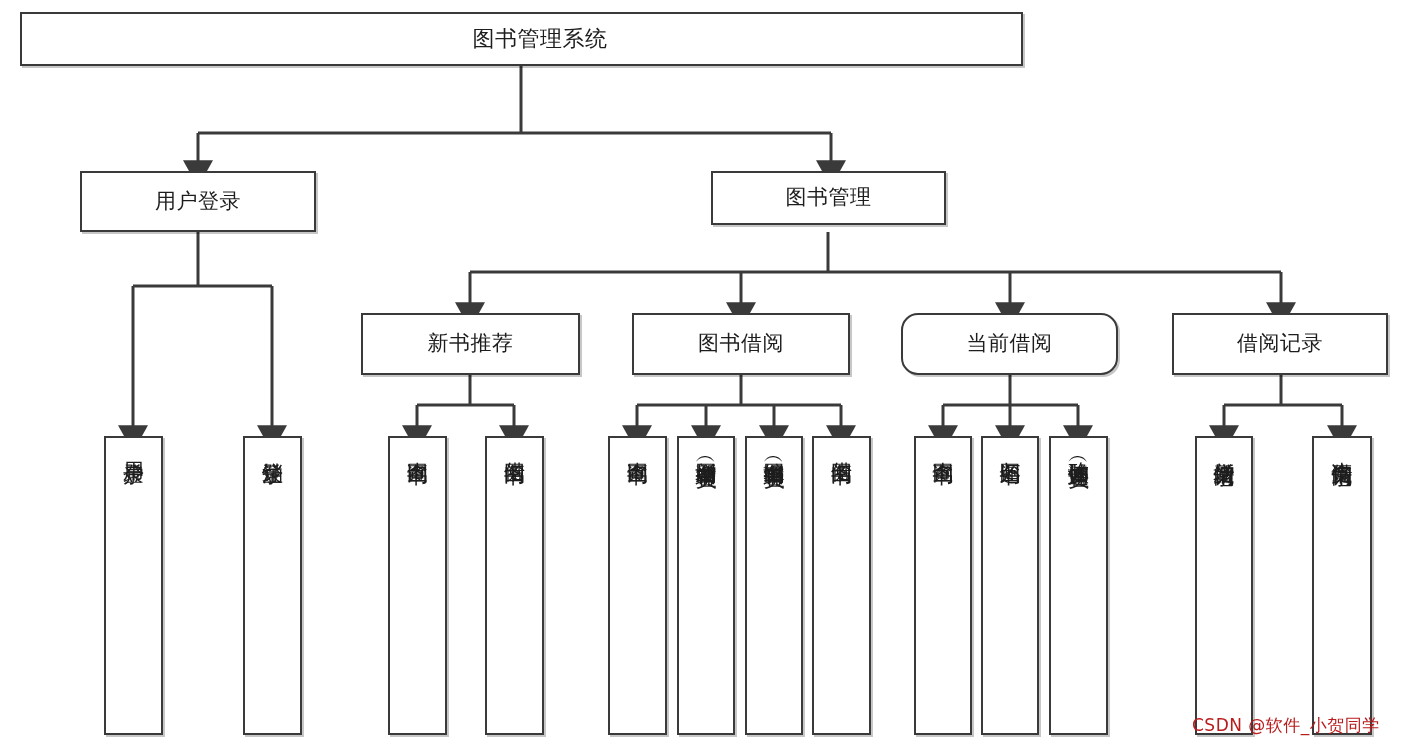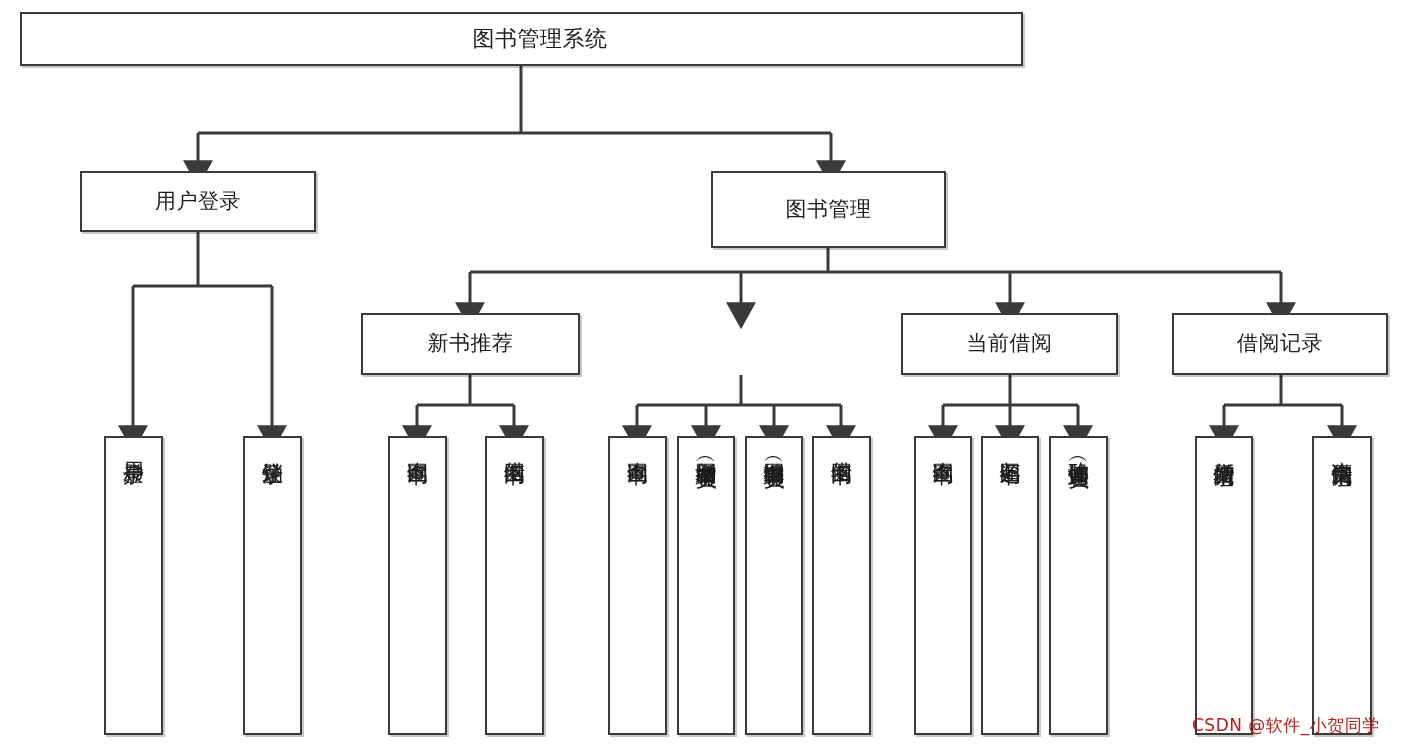--- a/index.html
+++ b/index.html
@@ -109,28 +109,31 @@
     </g>
   </svg>
 
   <div class="node root horiz" style="left:20px;top:12px;width:1003px;height:54px;">
     <span class="lbl">图书管理系统</span>
   </div>
 
   <div class="node horiz" style="left:80px;top:171px;width:236px;height:61px;">
     <span class="lbl">用户登录</span>
   </div>
-  <div class="node horiz" style="left:711px;top:171px;width:235px;height:77px;">
+  <div class="node horiz" style="left:711px;top:171px;width:235px;height:54px;">
     <span class="lbl">图书管理</span>
   </div>
 
   <div class="node horiz" style="left:361px;top:313px;width:219px;height:62px;">
     <span class="lbl">新书推荐</span>
   </div>
-  <div class="node horiz" style="left:901px;top:313px;width:217px;height:62px;">
+  <div class="node horiz" style="left:632px;top:313px;width:218px;height:62px;">
+    <span class="lbl">图书借阅</span>
+  </div>
+  <div class="node horiz" style="left:901px;top:313px;width:217px;height:62px;border-radius:17px;">
     <span class="lbl">当前借阅</span>
   </div>
   <div class="node horiz" style="left:1172px;top:313px;width:216px;height:62px;">
     <span class="lbl">借阅记录</span>
   </div>
 
   <div class="node vert" style="left:104px;top:436px;width:59px;height:299px;">
     <span class="lbl">用户登录</span>
   </div>
   <div class="node vert" style="left:243px;top:436px;width:59px;height:299px;">

